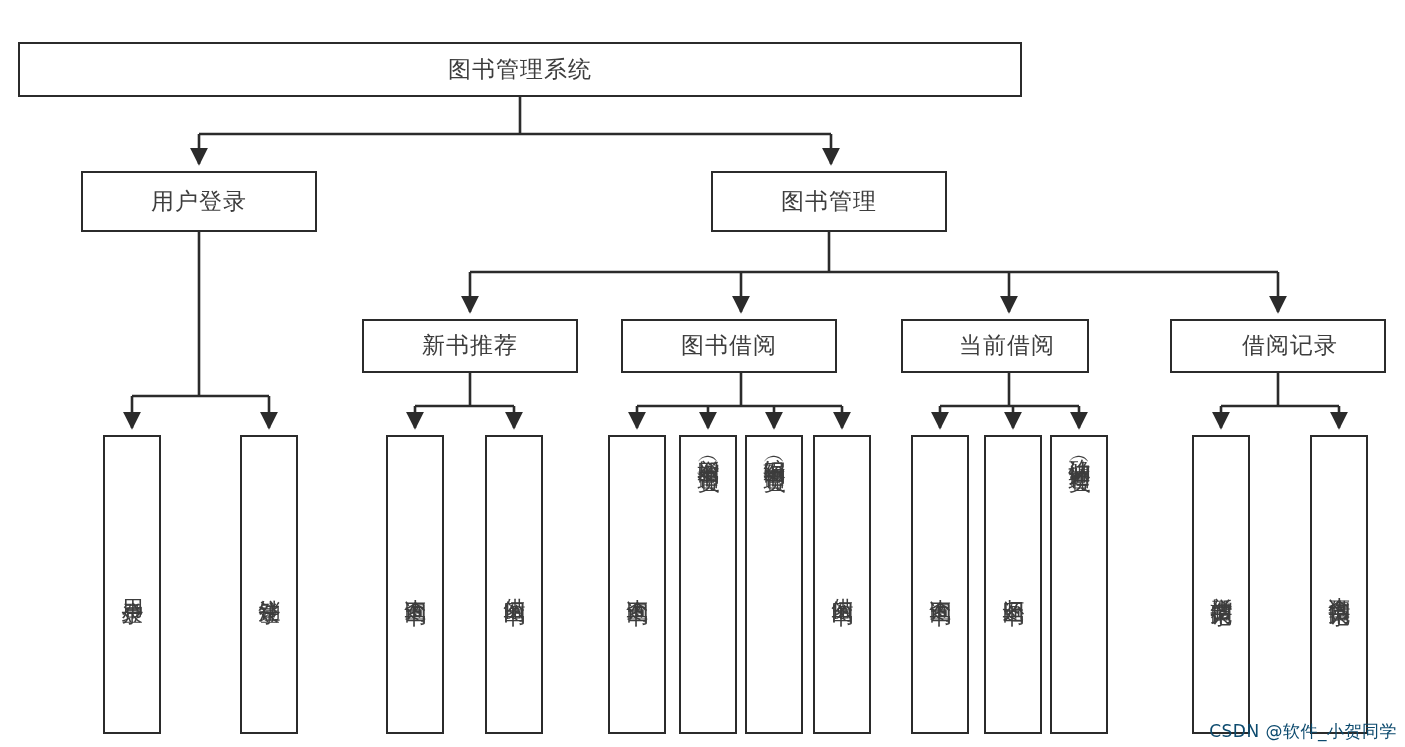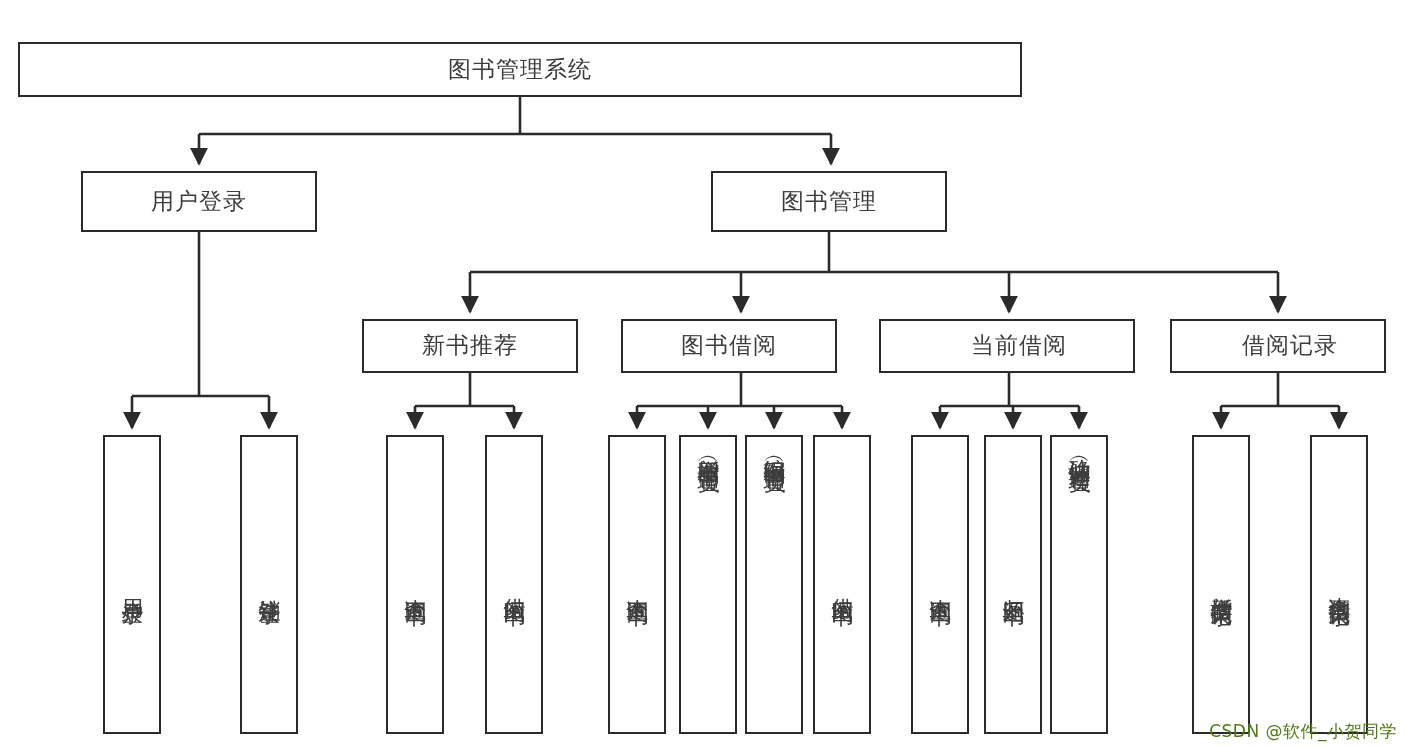--- a/index.html
+++ b/index.html
@@ -58,21 +58,21 @@
   }
   .node.vert.centered {
     align-items: center;
     padding-top: 0;
   }
   .watermark {
     position: absolute;
     right: 8px;
     bottom: 4px;
     font-size: 17px;
-    color: #4d7c0f;
+    color: #0c4a6e;
     letter-spacing: 0.5px;
     white-space: nowrap;
     font-family: "DejaVu Sans", "Liberation Sans", sans-serif;
   }
 </style>
 </head>
 <body>
 
 <div id="canvas">
 
@@ -139,21 +139,21 @@
       </div>
     </div>
 
   <div id="level3-container">
       <div class="node horiz" style="left: 362px; top: 319px; width: 216px; height: 54px; text-align: right;">
         <span class="label">新书推荐</span>
       </div>
       <div class="node horiz" style="left: 621px; top: 319px; width: 216px; height: 54px;">
         <span class="label">图书借阅</span>
       </div>
-      <div class="node horiz" style="left: 879px; top: 319px; width: 256px; height: 54px; padding-left: 24px;">
+      <div class="node horiz" style="left: 901px; top: 319px; width: 188px; height: 54px; padding-left: 24px;">
         <span class="label">当前借阅</span>
       </div>
       <div class="node horiz" style="left: 1170px; top: 319px; width: 216px; height: 54px; padding-left: 24px;">
         <span class="label">借阅记录</span>
       </div>
     </div>
 
   <div id="leaf-container">
       <div class="node vert centered" style="left: 103px; top: 435px; width: 58px; height: 299px;">
         <span class="label">用户登录</span>

